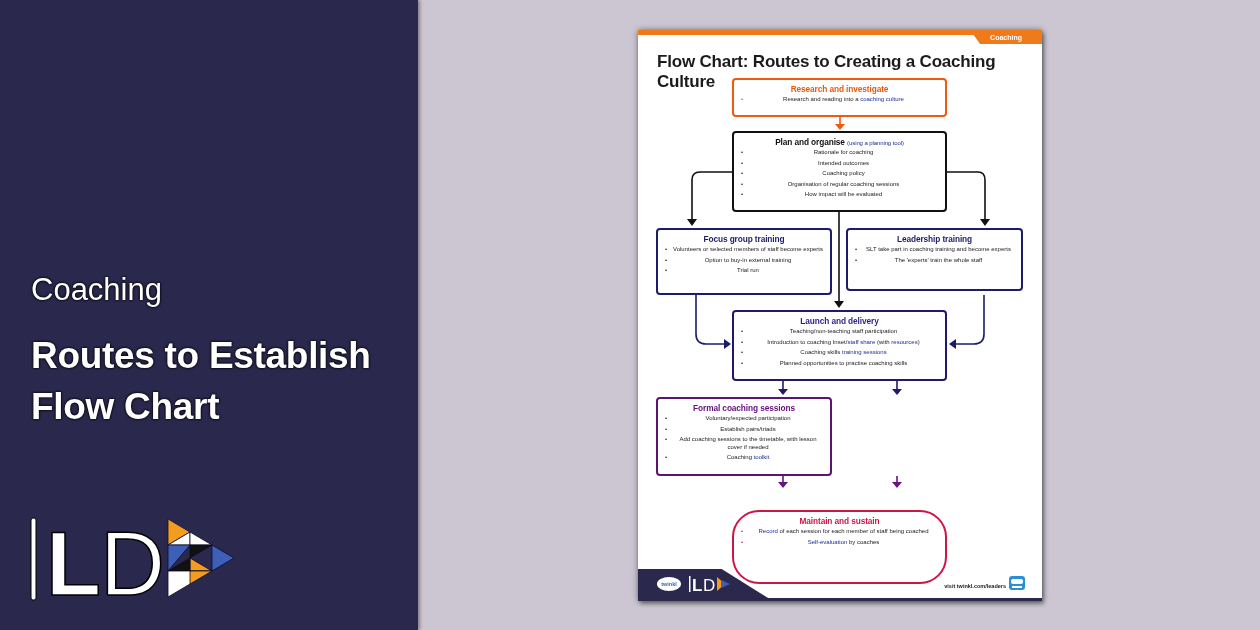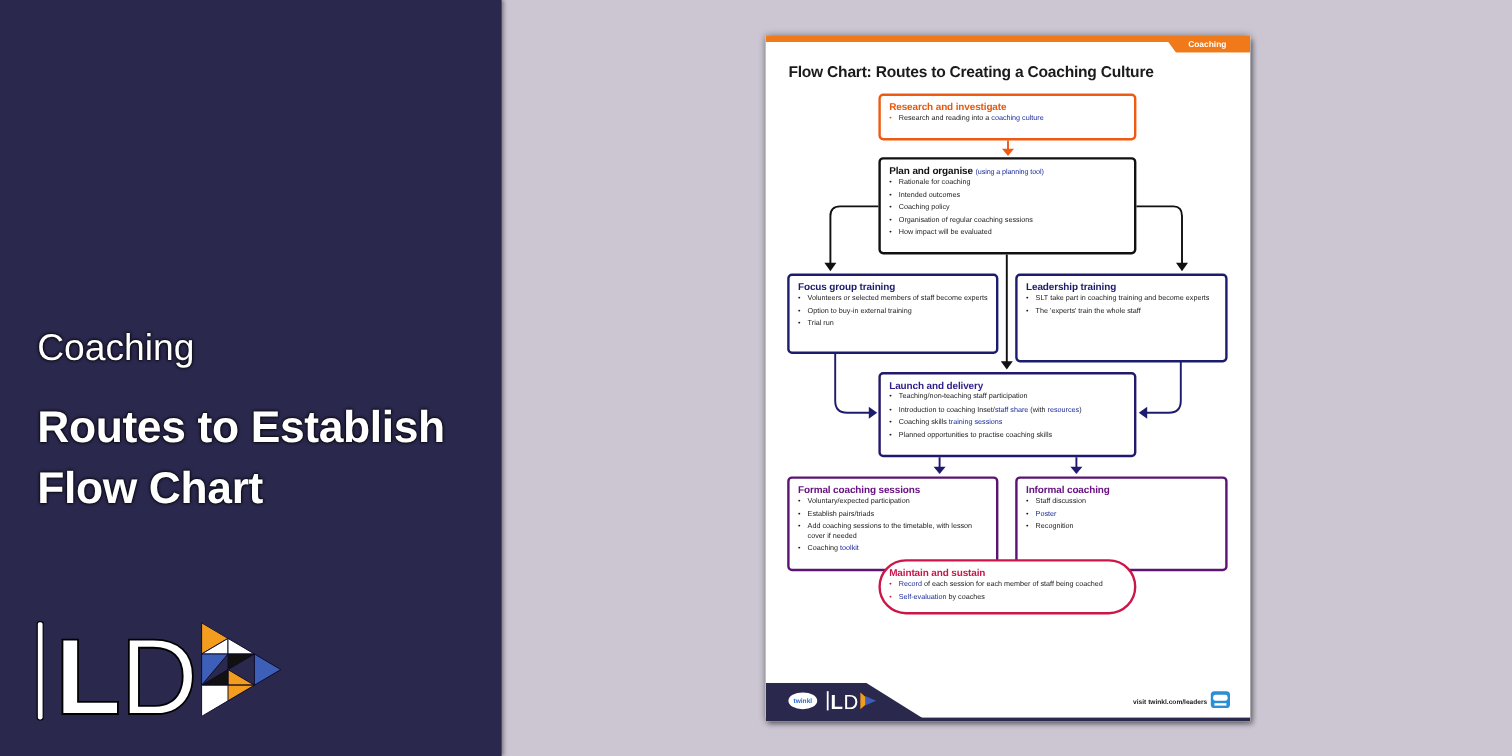--- a/index.html
+++ b/index.html
@@ -34,25 +34,25 @@
   }
   .doc-topbar { position: absolute; left: 0; top: 0; width: 404px; height: 5px; background: #f07a1a; }
   .doc-tab {
     position: absolute; right: 0; top: 0; width: 72px; height: 14px; background: #f07a1a;
     clip-path: polygon(0 0, 100% 0, 100% 100%, 14% 100%);
     color: #fff; font-size: 7px; font-weight: bold; text-align: right;
     padding-right: 20px; box-sizing: border-box; line-height: 15px;
   }
   .doc-title {
     position: absolute; left: 19px; top: 22px;
-    font-size: 13px; font-weight: bold; color: #1b1b1b; letter-spacing: -0.2px;
+    font-size: 17px; font-weight: bold; color: #1b1b1b; letter-spacing: -0.2px;
   }
   .box {
     position: absolute; background: #fff; border: 2px solid #ec4899; border-radius: 4px;
-    box-sizing: border-box; padding: 4px 7px;
+    box-sizing: border-box; padding: 4px 7px; text-align: center;
   }
   .box h4 { margin: 0 0 2px 0; font-size: 8.3px; font-weight: bold; letter-spacing: -0.1px; }
   .box h4 .note { font-size: 6px; font-weight: normal; color: #1b2c9a; }
   .box ul { margin: 0; padding: 0; list-style: none; }
   .box li {
     font-size: 6px; line-height: 7.6px; color: #1b1b1b; position: relative;
     padding-left: 8px; margin-bottom: 3px;
   }
   .box li::before {
     content: "•"; position: absolute; left: 0; top: 0; font-size: 6px;
@@ -61,32 +61,32 @@
 
   .b-research { left: 94px; top: 48px; width: 215px; height: 39px; border-color: #ef5a12; }
   .b-research h4 { color: #e5590f; }
   .b-research li::before { color: #ef5a12; }
 
   .b-plan { left: 94px; top: 101px; width: 215px; height: 81px; border-color: #111; }
   .b-plan h4 { color: #111; }
 
   .b-focus { left: 18px; top: 198px; width: 176px; height: 67px; border-color: #1c1c6e; }
   .b-focus h4 { color: #1c1c6e; }
-  .b-lead { left: 208px; top: 198px; width: 177px; height: 74px; border-color: #1c1c6e; }
+  .b-lead { left: 208px; top: 198px; width: 177px; height: 63px; border-color: #1c1c6e; }
   .b-lead h4 { color: #1c1c6e; }
 
   .b-launch { left: 94px; top: 280px; width: 215px; height: 71px; border-color: #22186d; }
   .b-launch h4 { color: #2f1e8a; }
 
   .b-formal { left: 18px; top: 367px; width: 176px; height: 79px; border-color: #5b1472; }
   .b-formal h4 { color: #6a1282; }
   .b-informal { left: 208px; top: 367px; width: 177px; height: 79px; border-color: #5b1472; }
   .b-informal h4 { color: #6a1282; }
 
-  .b-maintain { left: 94px; top: 436px; width: 215px; height: 46px; border-color: #cc1548; border-radius: 27px; }
+  .b-maintain { left: 94px; top: 480px; width: 215px; height: 74px; border-color: #cc1548; border-radius: 27px; }
   .b-maintain h4 { color: #c9164a; }
   .b-maintain li::before { color: #cc1548; }
 
   .connectors { position: absolute; left: 0; top: 0; width: 404px; height: 571px; pointer-events: none; }
 
   .doc-footer {
     position: absolute; left: 0; bottom: 0; width: 404px; height: 32px;
   }
   .footer-band {
     position: absolute; left: 0; bottom: 0; width: 404px; height: 3px; background: #2a284d;
@@ -212,28 +212,20 @@
   <div class="box b-formal">
     <h4>Formal coaching sessions</h4>
     <ul>
       <li>Voluntary/expected participation</li>
       <li>Establish pairs/triads</li>
       <li>Add coaching sessions to the timetable, with lesson cover if needed</li>
       <li><span>Coaching </span><span class="link">toolkit</span></li>
     </ul>
   </div>
 
-  <div class="box b-informal">
-    <h4>Informal coaching</h4>
-    <ul>
-      <li>Staff discussion</li>
-      <li><span class="link">Poster</span></li>
-      <li>Recognition</li>
-    </ul>
-  </div>
 
   <div class="box b-maintain">
     <h4>Maintain and sustain</h4>
     <ul>
       <li><span class="link">Record</span><span> of each session for each member of staff being coached</span></li>
       <li><span class="link">Self-evaluation</span><span> by coaches</span></li>
     </ul>
   </div>
 
   <div class="doc-footer">

